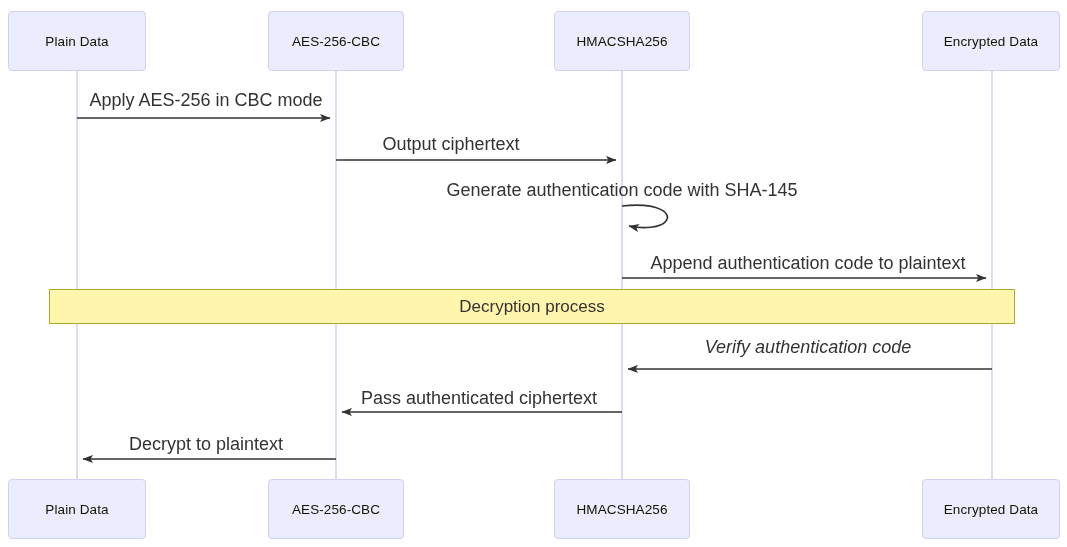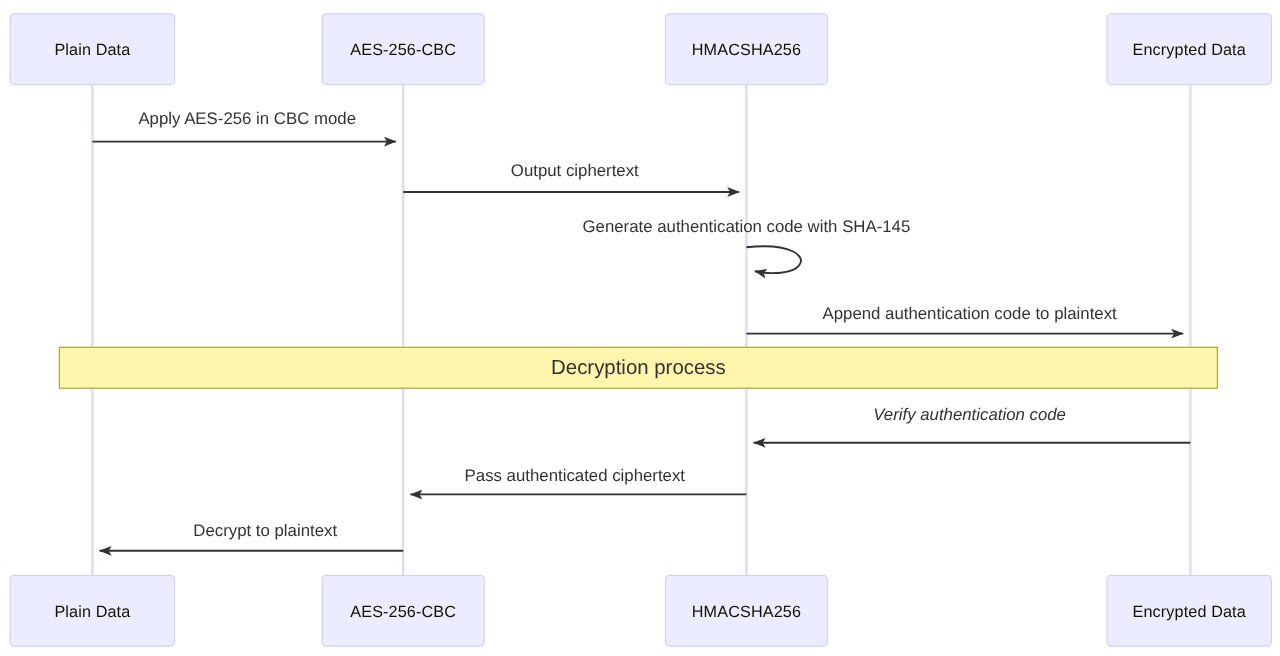--- a/index.html
+++ b/index.html
@@ -38,21 +38,21 @@
   }
   .participant-label {
     font-size: 13.5px;
     color: #131300;
     font-family: "Liberation Sans", sans-serif;
     letter-spacing: 0.1px;
     white-space: nowrap;
   }
   .msg-label {
     position: absolute;
-    font-size: 14px;
+    font-size: 18px;
     color: #333333;
     font-family: "Liberation Sans", sans-serif;
     white-space: nowrap;
     transform: translateX(-50%);
     text-align: center;
   }
   .note-box {
     position: absolute;
     box-sizing: border-box;
     background: #FFF5AD;
@@ -114,31 +114,31 @@
   <div class="participant-box" style="left:554px; top:11px; width:136px; height:60px;">
     <span class="participant-label">HMACSHA256</span>
   </div>
 
   <div class="participant-box" style="left:922px; top:11px; width:138px; height:60px;">
     <span class="participant-label">Encrypted Data</span>
   </div>
 
   <div class="msg-label" style="left:206px; top:90px;">Apply AES-256 in CBC mode</div>
 
-  <div class="msg-label" style="left:479px; top:134px;">Output ciphertext</div>
+  <div class="msg-label" style="left:451px; top:134px;">Output ciphertext</div>
 
   <div class="msg-label" style="left:622px; top:180px;">Generate authentication code with SHA-145</div>
 
   <div class="msg-label" style="left:808px; top:253px;">Append authentication code to plaintext</div>
 
   <div class="msg-label" style="left:808px; top:337px;font-style:italic;">Verify authentication code</div>
 
   <div class="msg-label" style="left:479px; top:388px;">Pass authenticated ciphertext</div>
 
-  <div class="msg-label" style="left:206px; top:434px;margin-left:15px;">Decrypt to plaintext</div>
+  <div class="msg-label" style="left:206px; top:434px;">Decrypt to plaintext</div>
 
   <div class="note-box" style="left:49px; top:289px; width:966px; height:35px;">
     <span class="note-label">Decryption process</span>
   </div>
 
   <div class="participant-box" style="left:8px; top:479px; width:138px; height:60px;">
     <span class="participant-label">Plain Data</span>
   </div>
 
   <div class="participant-box" style="left:268px; top:479px; width:136px; height:60px;">

